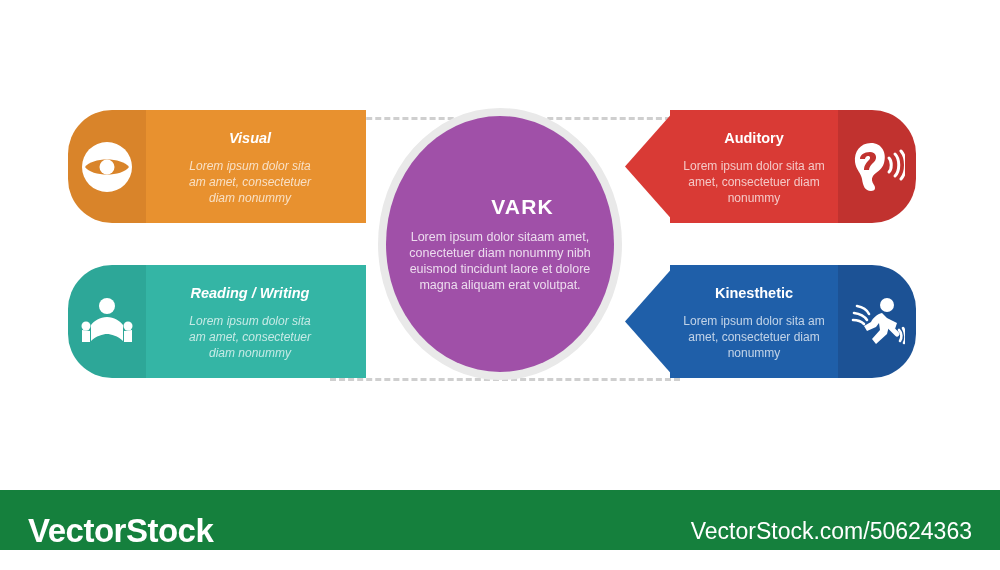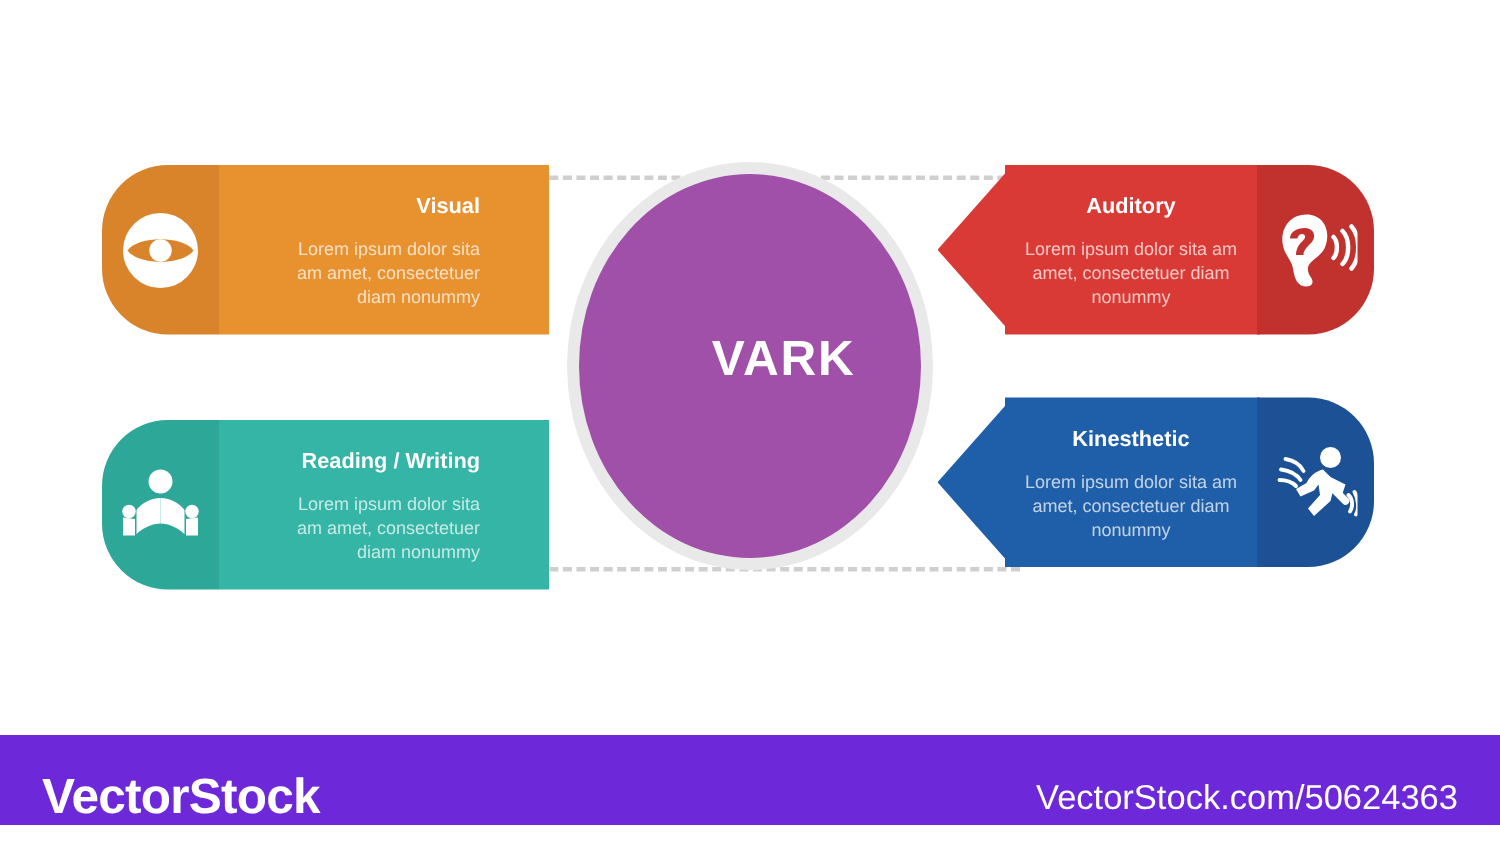--- a/index.html
+++ b/index.html
@@ -54,21 +54,21 @@
     z-index: 5;
     display: flex;
     flex-direction: column;
     align-items: center;
     justify-content: center;
     box-sizing: border-box;
     padding: 0 14px;
   }
   #center-title {
     color: #ffffff;
-    font-size: 33px;
+    font-size: 21px;
     font-weight: bold;
     letter-spacing: 1.2px;
     margin-bottom: 10px;
     margin-left: 45px;
   }
   #center-desc {
     color: #ecdcee;
     font-size: 12.5px;
     line-height: 16px;
     text-align: center;
@@ -124,49 +124,49 @@
   .panel-left .panel-icon-block {
     left: 0;
     border-top-left-radius: 44px;
     border-bottom-left-radius: 44px;
   }
   .panel-left .panel-body { left: 78px; width: 220px; }
   .panel-left .panel-arrow {
     left: 230px;
     clip-path: polygon(0 0, 0 100%, 100% 50%);
   }
-  .panel-left .panel-text { left: 112px; text-align: right; }
+  .panel-left .panel-text { left: 112px; text-align: center; font-style: italic; }
 
   
   .panel-right { left: 625px; width: 292px; }
   .panel-right .panel-arrow {
     left: 0;
     clip-path: polygon(100% 0, 100% 100%, 0 50%);
   }
   .panel-right .panel-body { left: 45px; width: 170px; }
   .panel-right .panel-icon-block {
     left: 213px;
     border-top-right-radius: 44px;
     border-bottom-right-radius: 44px;
   }
   .panel-right .panel-text { left: 45px; width: 168px; text-align: center; }
 
   #panel-visual    { top: 110px; }
-  #panel-reading   { top: 280px; }
+  #panel-reading   { top: 265px; }
   #panel-auditory  { top: 110px; }
   #panel-kinesthetic { top: 265px; }
 
   
   #watermark {
     position: absolute;
     left: 0;
     top: 490px;
     width: 1000px;
     height: 60px;
-    background: #6d28d9;
+    background: #15803d;
   }
   #wm-logo {
     position: absolute;
     left: 28px;
     top: 22px;
     color: #ffffff;
     font-size: 33px;
     font-weight: bold;
     letter-spacing: -0.5px;
   }
@@ -259,20 +259,21 @@
     </div>
     <div class="panel-text">
       <div class="panel-title">Kinesthetic</div>
       <div class="panel-desc">Lorem ipsum dolor sita am amet, consectetuer diam nonummy</div>
     </div>
   </div>
 
   <div id="center-ring"></div>
   <div id="center-circle">
     <div id="center-title">VARK</div>
+    <div id="center-desc">Lorem ipsum dolor sitaam amet, conectetuer diam nonummy nibh euismod tincidunt laore et dolore magna aliquam erat volutpat.</div>
   </div>
 
 </div>
 
 <div id="watermark">
   <div id="wm-logo">VectorStock</div>
   <div id="wm-url">VectorStock.com/50624363</div>
 </div>
 
 </body></html>

